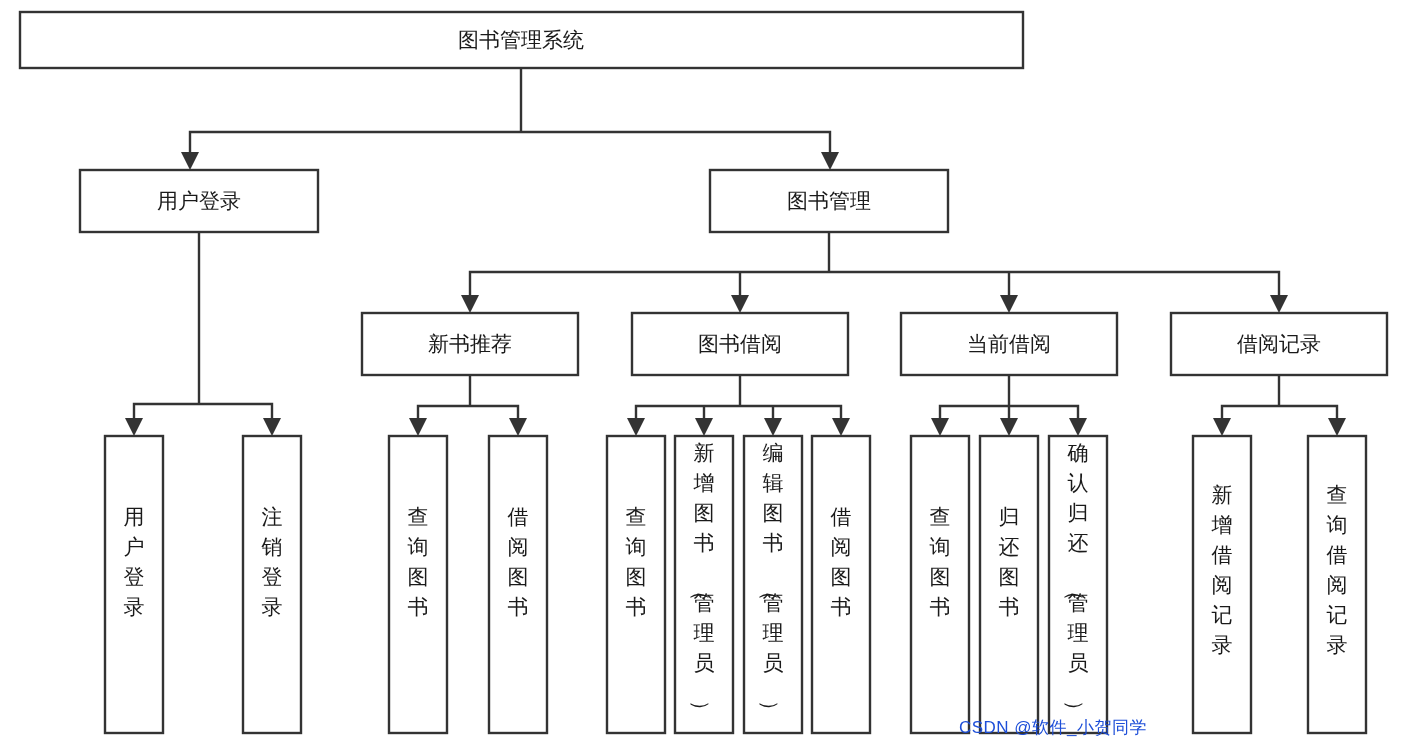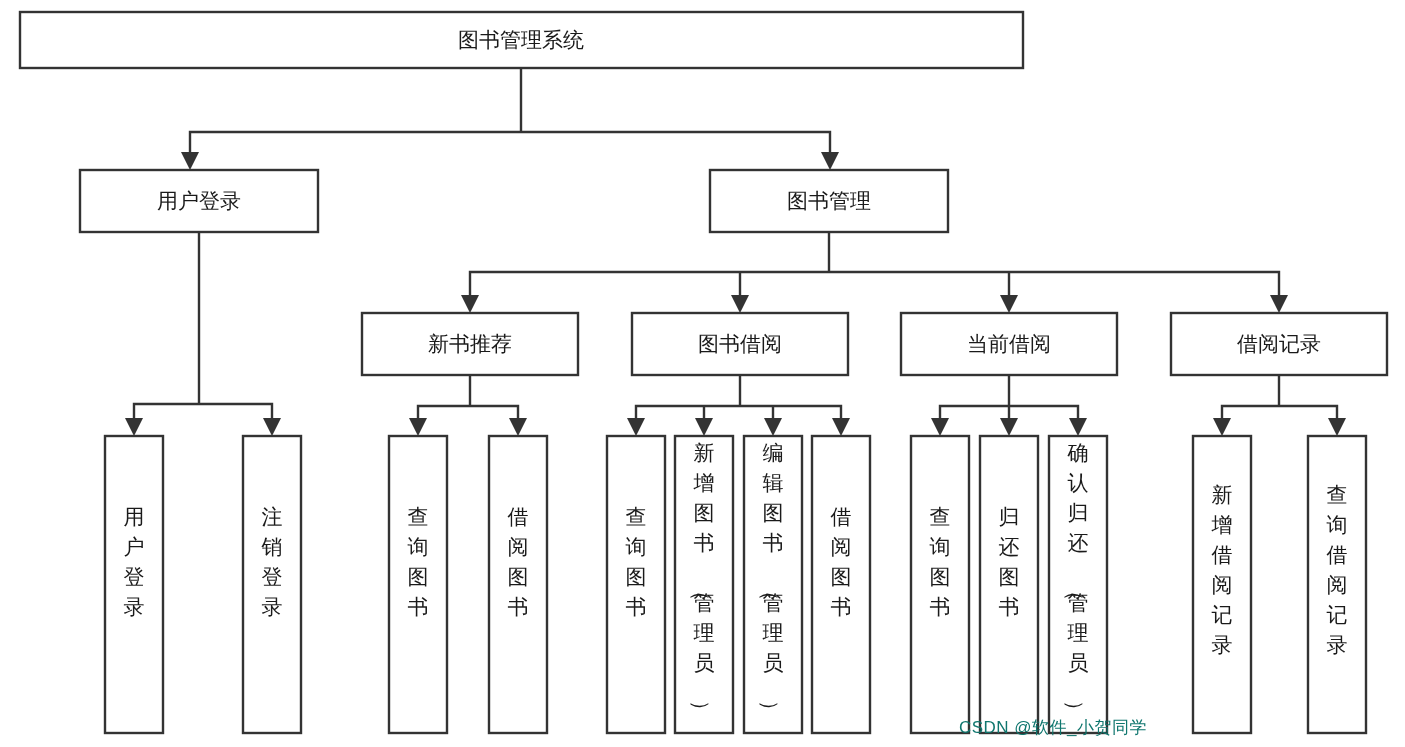--- a/index.html
+++ b/index.html
@@ -56,21 +56,21 @@
     fill: #1a1a1a;
     text-anchor: middle;
     white-space: pre;
   }
   .watermark {
     position: absolute;
     right: 8px;
     bottom: 8px;
     font-family: "Liberation Sans", "DejaVu Sans", sans-serif;
     font-size: 17px;
-    color: #0f766e;
+    color: #1d4ed8;
     letter-spacing: 0.5px;
     user-select: none;
     pointer-events: none;
   }
 </style>
 </head>
 <body>
 
 <div id="diagram-root">
 

